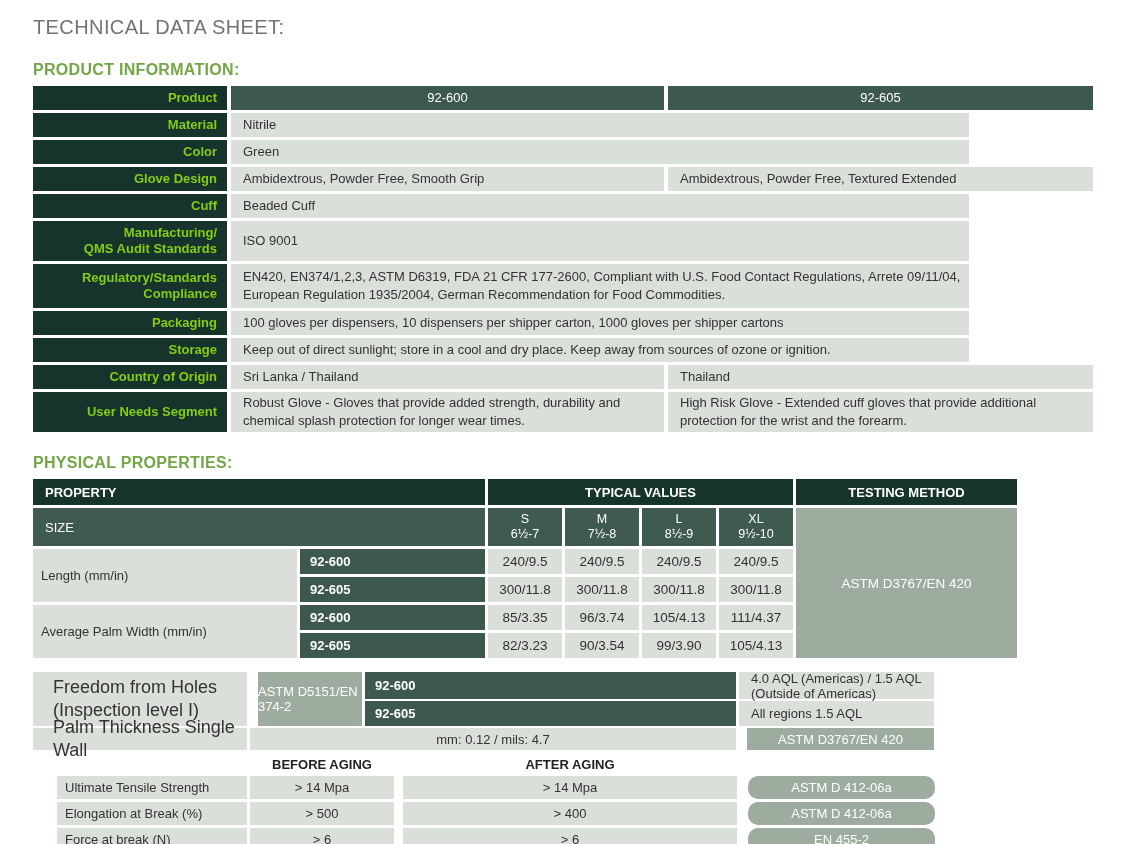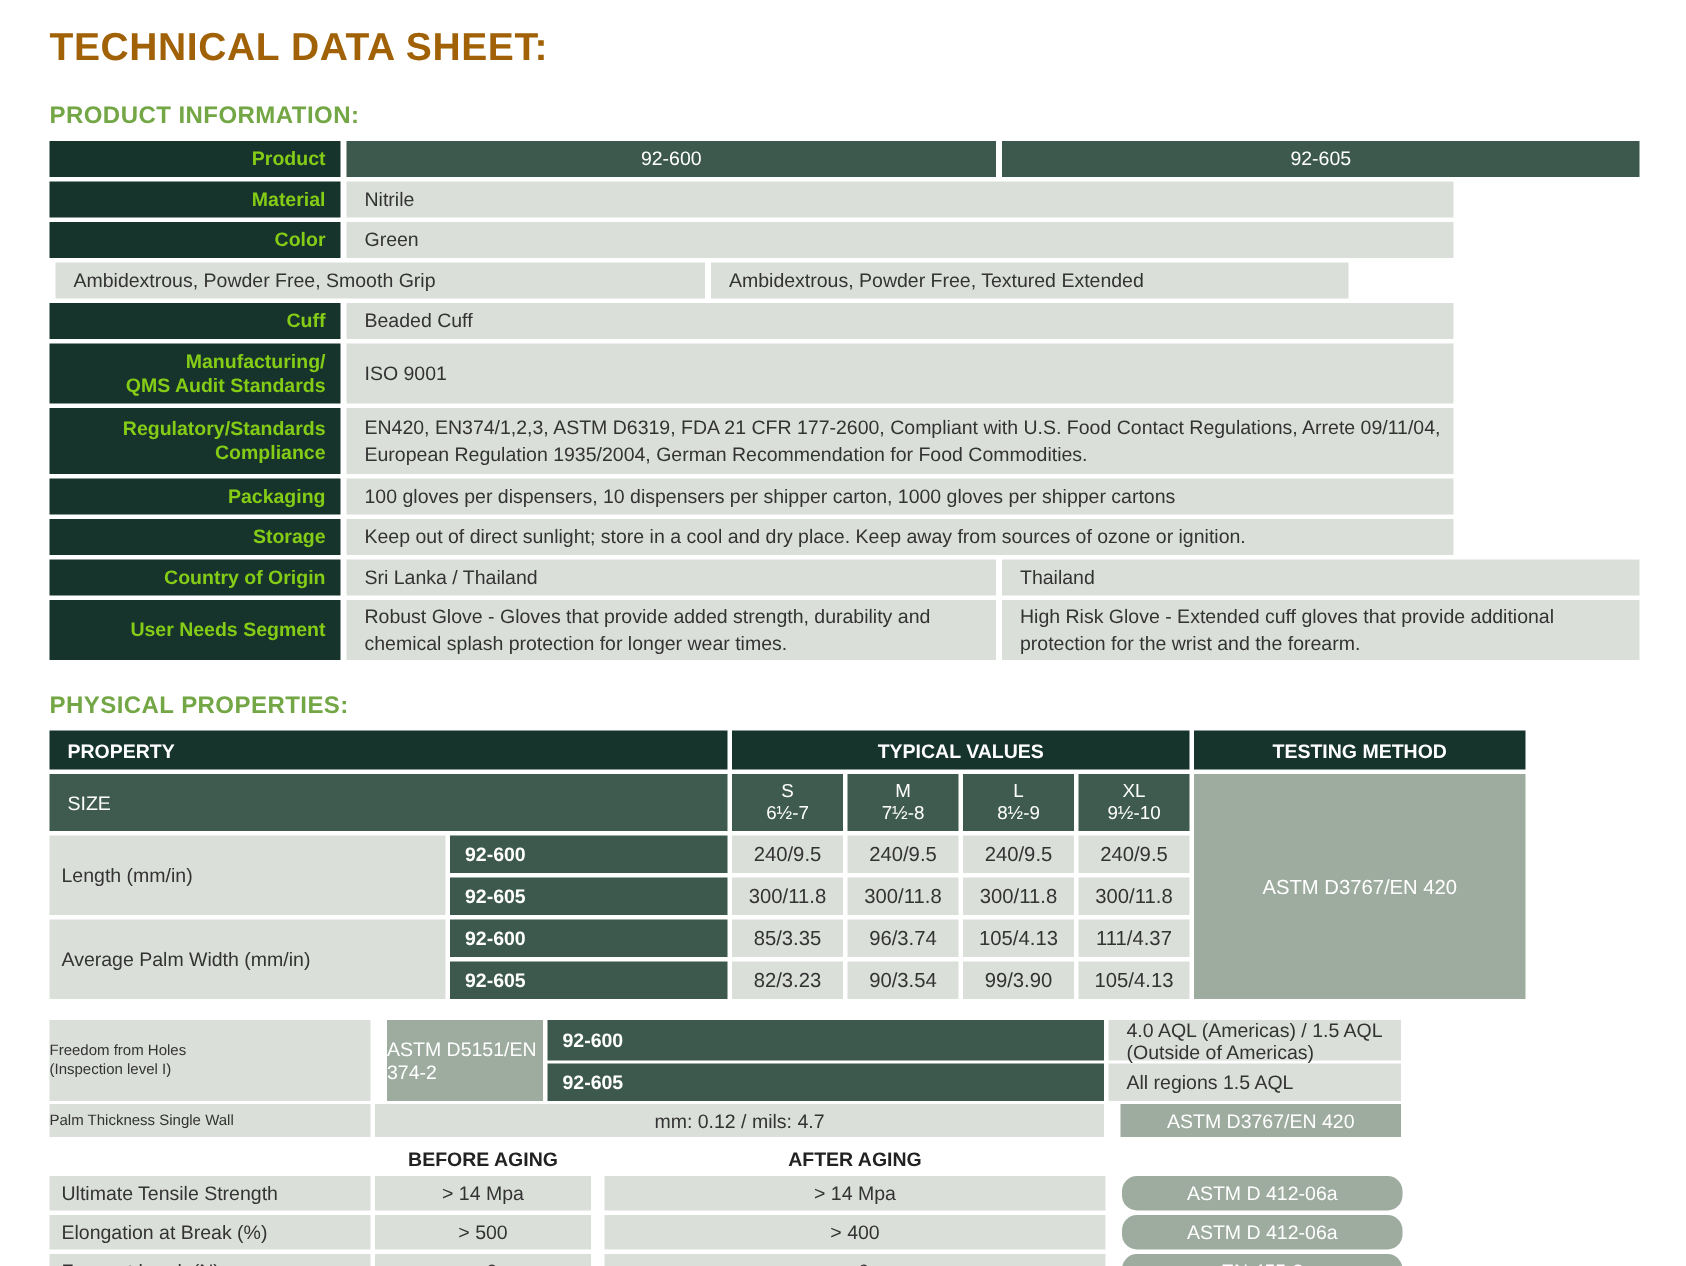--- a/index.html
+++ b/index.html
@@ -4,21 +4,21 @@
 <style>
   * { margin:0; padding:0; box-sizing:border-box; }
   html,body { background:#ffffff; }
   body {
     width:1124px; height:844px;
     font-family:"Liberation Sans", sans-serif;
     color:#333333;
     padding:16px 0 0 33px;
     overflow:hidden;
   }
-  .h1 { color:#a16207; font-size:26px; font-weight:bold; letter-spacing:.4px; }
+  .h1 { color:#737373; font-size:20px; font-weight:normal; letter-spacing:.4px; }
   .h2 { color:#73a645; font-size:16px; font-weight:bold; letter-spacing:.3px; margin-top:22px; margin-bottom:7px; }
 
   
   .pi-table { width:1060px; }
   .pi-row { display:flex; margin-bottom:3px; }
   .pi-label {
     width:194px; background:#17342c; color:#84cc16;
     font-weight:bold; font-size:13px;
     display:flex; flex-direction:column; justify-content:center; align-items:flex-end;
     text-align:right; padding-right:10px; line-height:1.25; flex-shrink:0;
@@ -51,37 +51,37 @@
   .pp-model { background:#3d594d; color:#fff; font-weight:bold; font-size:13px; display:flex; align-items:center; padding-left:10px; }
   .pp-val { background:#dbdfd9; font-size:13.5px; display:flex; align-items:center; justify-content:center; }
 
   
   .q-grid {
     display:grid; width:905px; margin-top:14px;
     grid-template-columns:214px 112px 371px 195px;
     grid-template-rows:27px 25px 22px;
     gap:2px 3px;
   }
-  .q-label { background:#dbdfd9; font-size:10px; display:flex; flex-direction:column; justify-content:center; padding-left:0; line-height:1.3; }
+  .q-label { background:#dbdfd9; font-size:18px; display:flex; flex-direction:column; justify-content:center; padding-left:20px; line-height:1.3; }
   .q-label.freedom { grid-row:1/3; }
   .q-model { background:#3d594d; color:#fff; font-weight:bold; font-size:13px; display:flex; align-items:center; padding-left:10px; }
   .q-val { background:#dbdfd9; font-size:13px; display:flex; align-items:center; padding-left:12px; }
   .q-val.center { grid-column:2/4; justify-content:center; padding-left:0; }
   .q-test { background:#9dac9f; color:#fff; font-size:13px; display:flex; align-items:center; justify-content:center; margin-left:8px; }
   .q-test.freedom { grid-row:1/3; }
 
   
   .a-grid {
     display:grid; width:905px; margin-top:5px;
     grid-template-columns:214px 144px 340px 195px;
     grid-template-rows:18px 23px 23px 23px;
     gap:3px;
   }
   .a-hdr { background:#fff; color:#222; font-weight:bold; font-size:13px; display:flex; align-items:center; justify-content:center; }
-  .a-label { background:#dbdfd9; font-size:13px; display:flex; align-items:center; padding-left:8px; }
+  .a-label { background:#dbdfd9; font-size:13px; display:flex; align-items:center; padding-left:8px;margin-left:24px; }
   .a-val { background:#dbdfd9; font-size:13px; display:flex; align-items:center; justify-content:center; }
   .a-after { margin-left:6px; }
   .a-test { background:#9dac9f; color:#fff; font-size:13px; display:flex; align-items:center; justify-content:center; margin-left:8px;border-radius:10px; }
 </style>
 </head>
 <body>
 
 <div class="h1">TECHNICAL DATA SHEET:</div>
 
 <div class="h2">PRODUCT INFORMATION:</div>
@@ -108,20 +108,23 @@
   </div>
   <div class="pi-row">
     <div class="pi-label h24">
         <span>Color</span>
       </div>
     <div class="pi-val single h24">
         <span>Green</span>
       </div>
   </div>
   <div class="pi-row">
+    <div class="pi-label h24">
+        <span>Glove Design</span>
+      </div>
     <div class="pi-val v1 h24">
         <span>Ambidextrous, Powder Free, Smooth Grip</span>
       </div>
     <div class="pi-val v2 h24">
         <span>Ambidextrous, Powder Free, Textured Extended</span>
       </div>
   </div>
   <div class="pi-row">
     <div class="pi-label h24">
         <span>Cuff</span>

